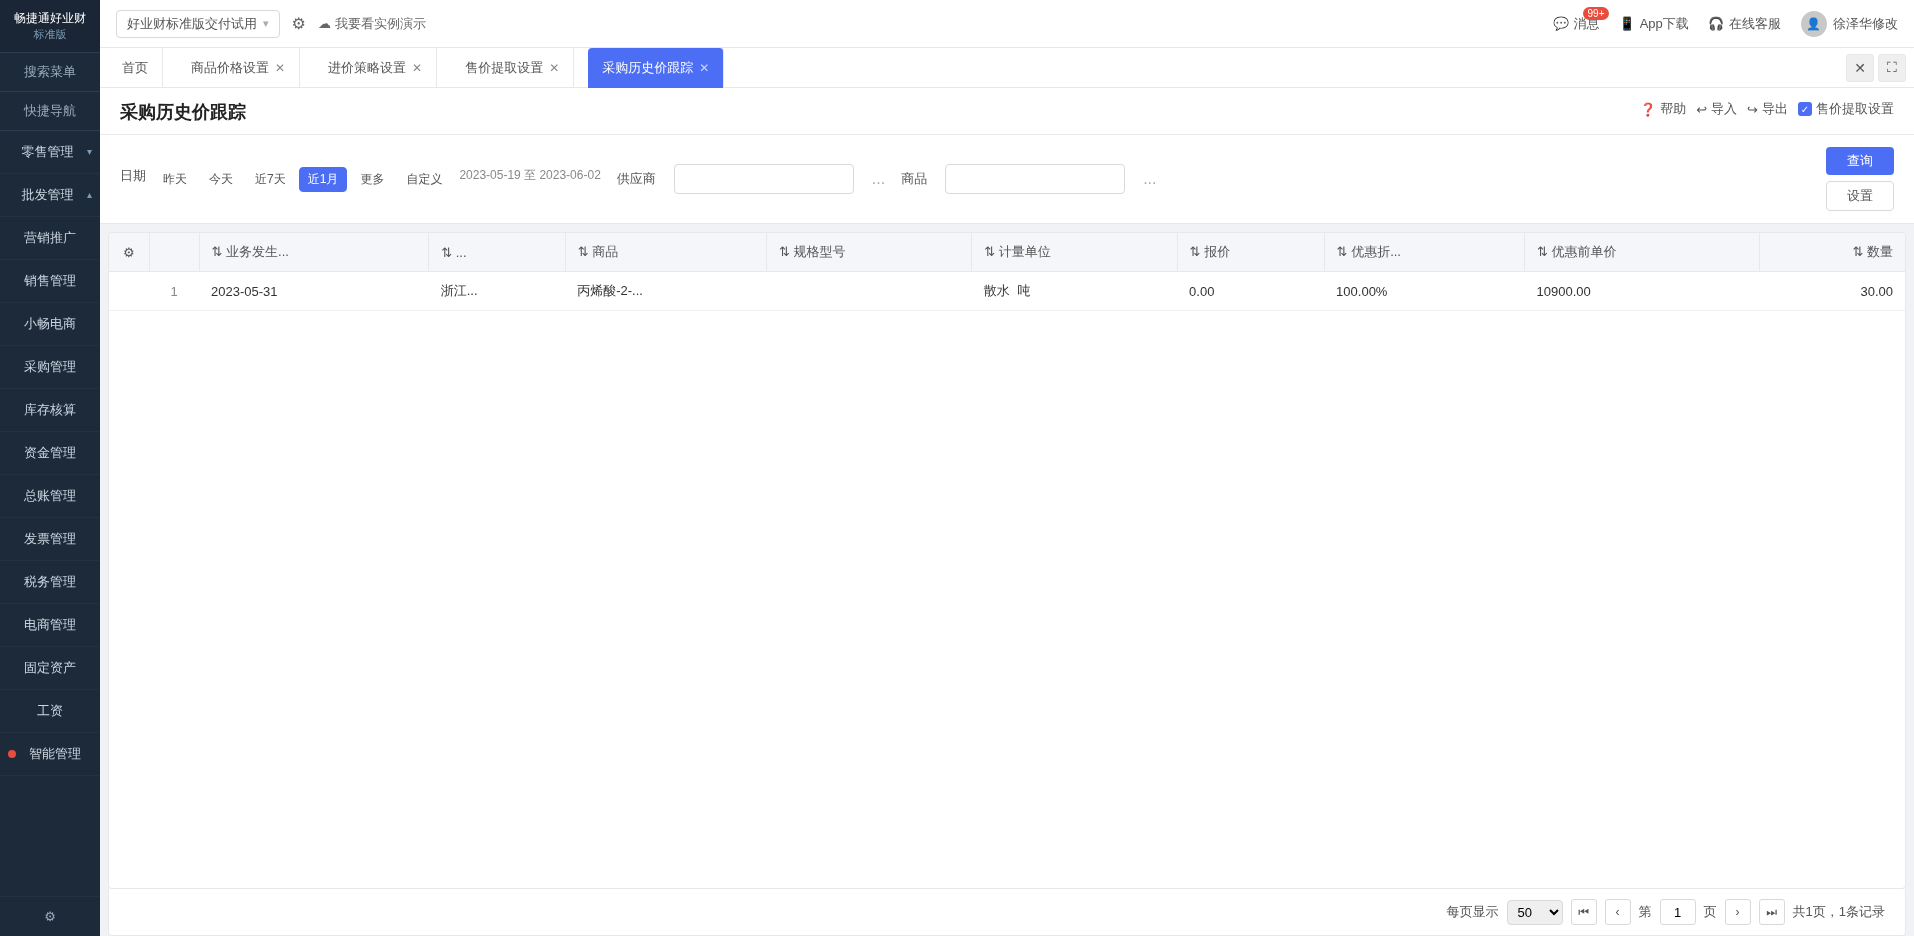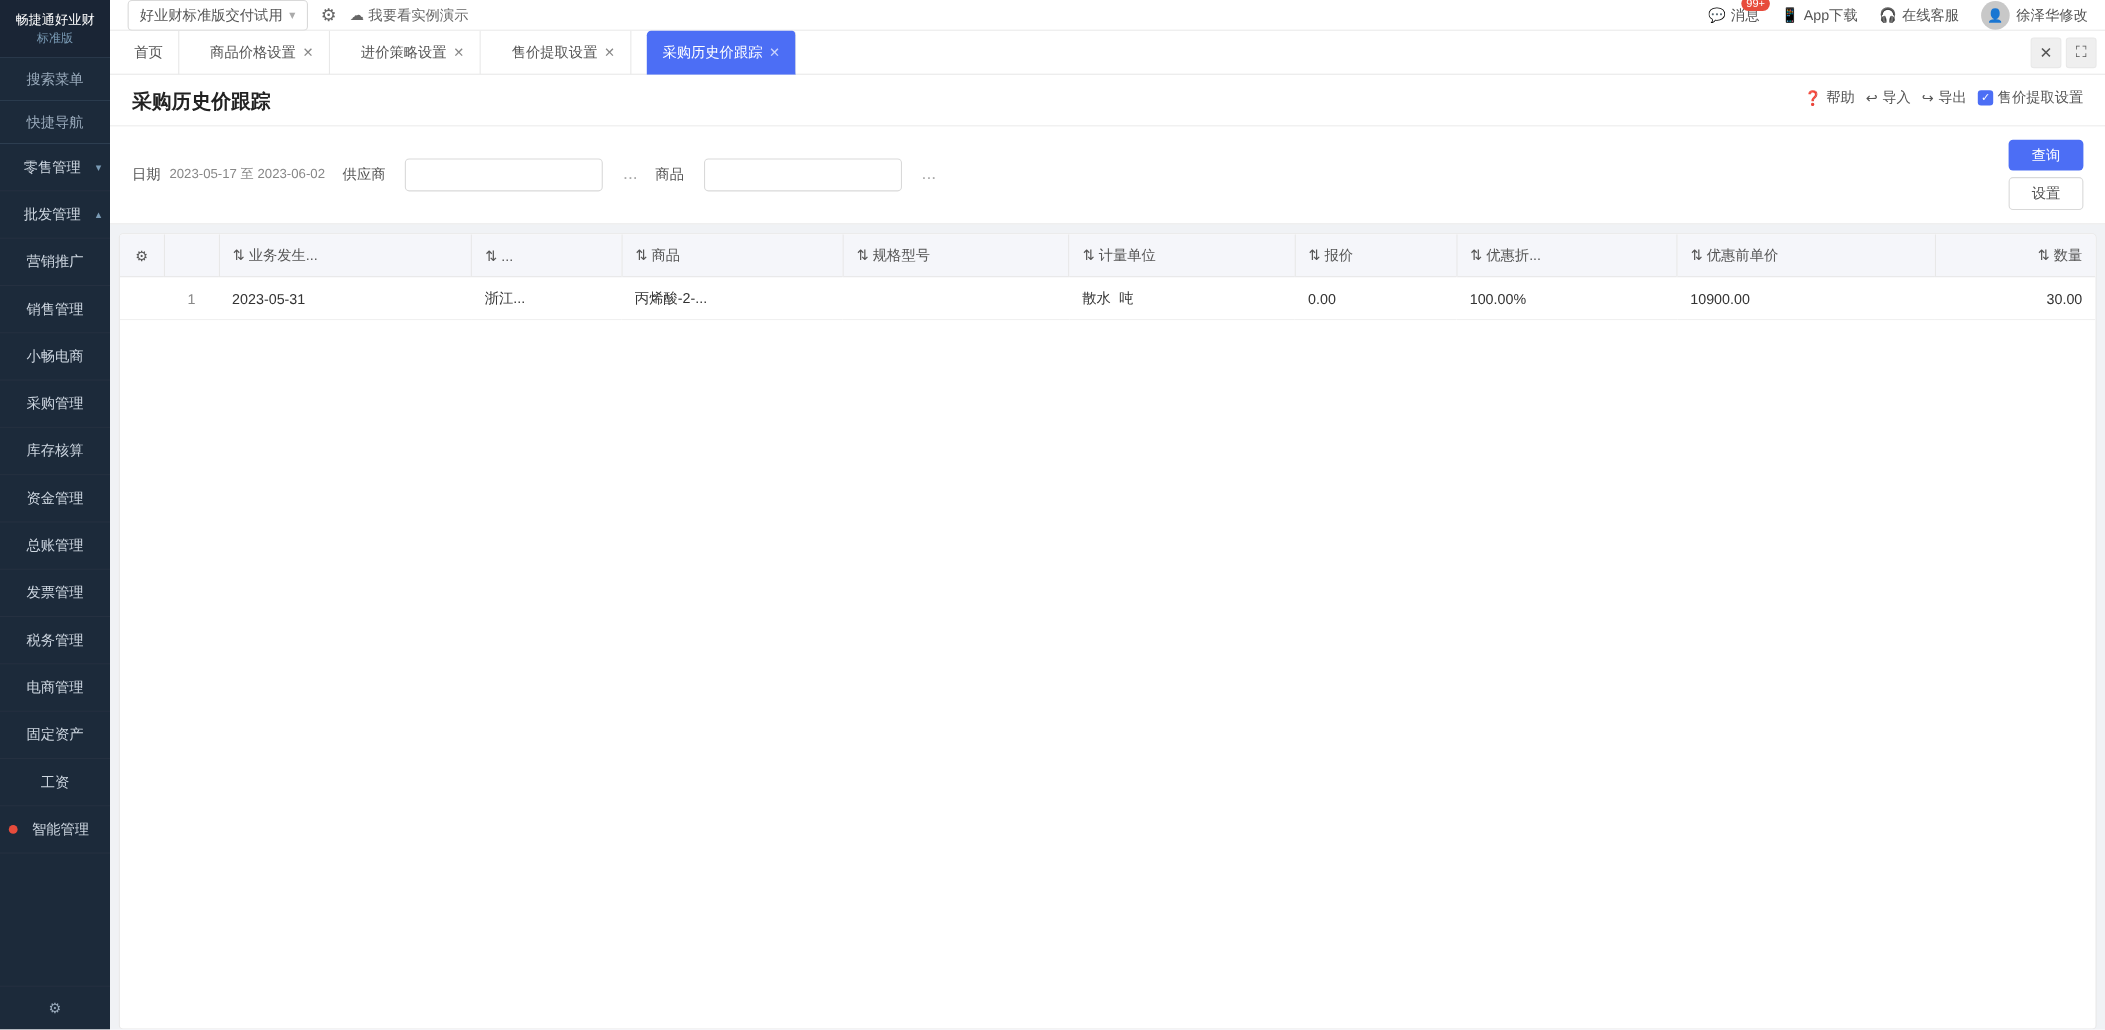--- a/index.html
+++ b/index.html
@@ -80,21 +80,21 @@
     
     .main-content {
       flex: 1;
       display: flex;
       flex-direction: column;
       overflow: hidden;
     }
 
     
     .topbar {
-      height: 28px;
+      height: 48px;
       background: #fff;
       display: flex;
       align-items: center;
       padding: 0 16px;
       border-bottom: 1px solid #e8e8e8;
       gap: 12px;
     }
     .topbar-version-select {
       display: flex;
       align-items: center;
@@ -595,22 +595,30 @@
         <div class="only-last-checkbox">
           <div class="checkbox-blue">✓</div>
           <span>售价提取设置</span>
         </div>
       </div>
     </div>
 
     <div class="filter-area">
       <div class="filter-group">
         <span class="filter-label">日期</span>
+        <div class="filter-date-btns">
+          <span class="date-btn">昨天</span>
+          <span class="date-btn">今天</span>
+          <span class="date-btn">近7天</span>
+          <span class="date-btn active">近1月</span>
+          <span class="date-btn">更多</span>
+          <span class="date-btn">自定义</span>
+        </div>
         <div style="display:flex;flex-direction:column;gap:0;">
-          <span class="filter-date-range">2023-05-17 至 2023-06-02</span>
+          <span class="filter-date-range">2023-05-19 至 2023-06-02</span>
         </div>
       </div>
 
       <div class="filter-input-group">
         <span class="filter-label">供应商</span>
         <input class="filter-input" type="text" style="">
         <span class="filter-dots">...</span>
       </div>
 
       <div class="filter-input-group">
@@ -689,15 +697,31 @@
             </td>
             <td>0.00</td>
             <td>100.00%</td>
             <td>10900.00</td>
             <td style="text-align:right;">30.00</td>
           </tr>
         </tbody>
       </table>
     </div>
 
+    <div class="pagination-bar">
+      <span>每页显示</span>
+      <select class="pagination-select">
+        <option value="50">50</option>
+        <option value="20">20</option>
+        <option value="100">100</option>
+      </select>
+      <button class="pagination-btn">⏮</button>
+      <button class="pagination-btn">‹</button>
+      <span>第</span>
+      <input class="pagination-page-input" type="text" value="1" style="">
+      <span>页</span>
+      <button class="pagination-btn">›</button>
+      <button class="pagination-btn">⏭</button>
+      <span>共1页，1条记录</span>
+    </div>
 
   </div>
 </div>
 
 </body></html>

